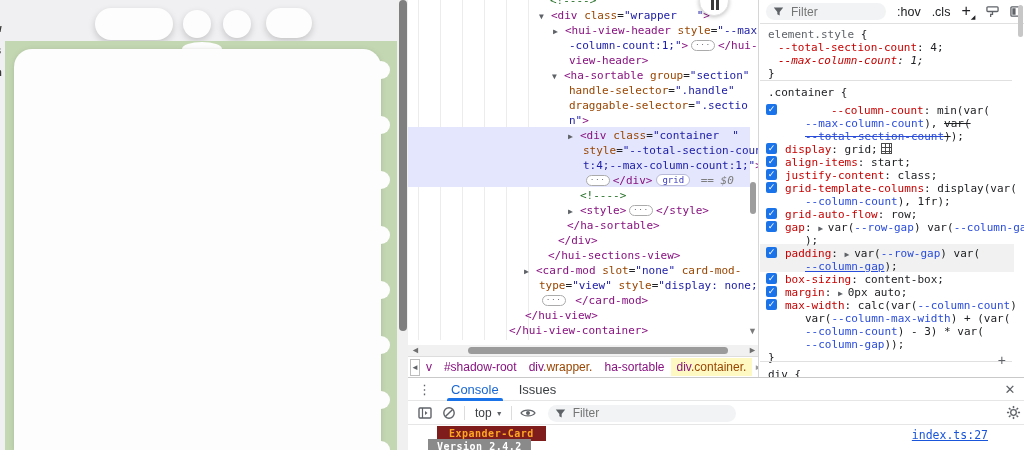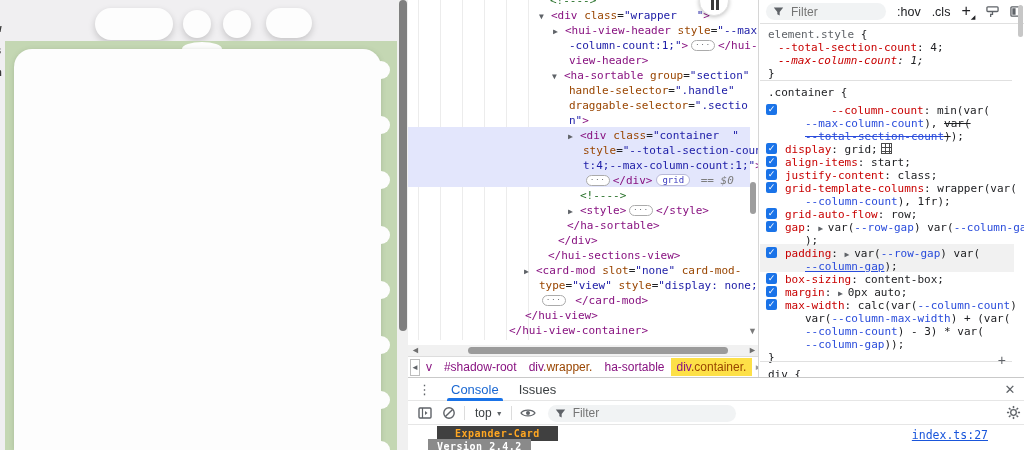--- a/index.html
+++ b/index.html
@@ -45,21 +45,21 @@
   .el-hscroll{position:absolute;left:0;top:345px;width:350px;height:11px;background:#f1f1f1;}
   .el-hthumb{position:absolute;left:60px;top:2px;width:260px;height:7px;background:#9b9b9b;border-radius:4px;}
   .el-harrow{position:absolute;top:0;font-size:9px;color:#6f6f6f;line-height:11px;}
 
   
   .breadcrumbs{position:absolute;left:0;top:356px;width:350px;height:21px;background:#fff;border-top:1px solid #ddd;
                display:flex;align-items:center;font:12px "Liberation Sans",sans-serif;overflow:hidden;}
   .crumb-back{width:16px;height:17px;border:1px solid #bdbdbd;background:#fff;margin-left:2px;
               display:flex;align-items:center;justify-content:center;font-size:8px;color:#5f6368;}
   .crumb{padding:2px 6px;white-space:nowrap;}
-  .crumb.selected{background:#fde047;}
+  .crumb.selected{background:#fef9c3;}
   .crumb .c-tag{color:#881280}.crumb .c-cls{color:#994500}
   .crumb-fwd{font-size:8px;color:#9a9a9a;margin-left:2px;}
 
   
   .styles-pane{position:absolute;left:352px;top:0;width:264px;height:377px;background:#fff;overflow:hidden;}
   .styles-toolbar{position:absolute;left:0;top:0;width:264px;height:24px;border-bottom:1px solid #e0e0e0;
                   display:flex;align-items:center;}
   .filter-pill{display:flex;align-items:center;background:#f1f3f4;border-radius:9px;height:17px;width:120px;
                margin-left:6px;padding:0 7px;color:#5f6368;}
   .filter-pill input{border:none;background:transparent;outline:none;width:90px;
@@ -110,22 +110,22 @@
   .dt-caret{font-size:7px;color:#5f6368;margin-left:4px;}
   .console-filter{display:flex;align-items:center;background:#f1f3f4;border-radius:9px;height:17px;width:188px;
                   margin-left:12px;padding:0 7px;color:#5f6368;}
   .console-filter input{border:none;background:transparent;outline:none;width:120px;
                         font:12px "Liberation Sans",sans-serif;color:#5f6368;margin-left:5px;}
   .drawer-right{position:absolute;right:26px;top:24px;height:23px;display:flex;align-items:center;
                 font:12px "Liberation Sans",sans-serif;color:#3c4043;}
   .issues-bubble{width:13px;height:11px;background:#1a73e8;border-radius:2px;margin:0 3px 0 6px;position:relative;}
   .issues-bubble:after{content:"";position:absolute;left:2px;bottom:-3px;border:3px solid transparent;border-top-color:#1a73e8;border-left-color:#1a73e8;}
   .console-msg{position:absolute;left:0;top:47px;width:616px;height:26px;background:#fff;}
-  .badge1{position:absolute;left:29px;top:1px;background:#404040;color:#ffa722;
-          font:bold 10px "DejaVu Sans Mono",monospace;padding:2px 18px;letter-spacing:.5px;}
+  .badge1{position:absolute;left:29px;top:1px;background:#7f1d1d;color:#ffa722;
+          font:bold 10px "DejaVu Sans Mono",monospace;padding:2px 12px;letter-spacing:.5px;}
   .badge2{position:absolute;left:20px;top:14px;background:#8a8a8a;color:#fff;
           font:bold 10px "DejaVu Sans Mono",monospace;padding:2px 9px;letter-spacing:.5px;}
   .src-link{position:absolute;right:36px;top:3px;font:11.5px "DejaVu Sans Mono",monospace;
             color:#1a56db;text-decoration:underline;}
   .gear-pos{position:absolute;right:3px;top:27px;}
 
   svg.ico{display:block;}
 </style>
 </head>
 <body>
@@ -255,21 +255,21 @@
           <div class="style-line" style="top: 41px; left: 18px;"><span class="tk-prop">--total-section-count</span><span class="tk-pln">: </span><span class="tk-pln">4;</span></div>
           <div class="style-line" style="top: 54px; left: 18px; font-style: italic;"><span class="tk-prop">--max-column-count</span><span class="tk-pln">: </span><span class="tk-pln">1;</span></div>
           <div class="style-line" style="top: 67px; left: 8px;"><span class="tk-pln">}</span></div>
           <div class="style-line" style="top: 86px; left: 8px;"><span class="tk-pln">.container </span><span class="tk-pln">{</span></div>
           <div class="style-line" style="top: 104px; left: 25px; margin-left: 46px;"><span class="tk-prop">--column-count</span><span class="tk-pln">: </span><span class="tk-pln">min(var(</span></div>
           <div class="style-line" style="top: 117px; left: 45px;"><span class="tk-lnk">--max-column-count</span><span class="tk-pln">), </span><span class="tk-pln f-s">var(</span></div>
           <div class="style-line" style="top: 130px; left: 45px;"><span class="tk-lnk f-s">--total-section-count</span><span class="tk-pln f-s">)</span><span class="tk-pln">);</span></div>
           <div class="style-line" style="top: 143px; left: 25px;"><span class="tk-prop">display</span><span class="tk-pln">: </span><span class="tk-pln">grid;</span><span class="grid-icon"></span></div>
           <div class="style-line" style="top: 156px; left: 25px;"><span class="tk-prop">align-items</span><span class="tk-pln">: </span><span class="tk-pln">start;</span></div>
           <div class="style-line" style="top: 169px; left: 25px;"><span class="tk-prop">justify-content</span><span class="tk-pln">: </span><span class="tk-pln">class;</span></div>
-          <div class="style-line" style="top: 182px; left: 25px;"><span class="tk-prop">grid-template-columns</span><span class="tk-pln">: </span><span class="tk-pln">wrapper(var(</span></div>
+          <div class="style-line" style="top: 182px; left: 25px;"><span class="tk-prop">grid-template-columns</span><span class="tk-pln">: </span><span class="tk-pln">display(var(</span></div>
           <div class="style-line" style="top: 195px; left: 45px;"><span class="tk-lnk">--column-count</span><span class="tk-pln">), 1fr);</span></div>
           <div class="style-line" style="top: 208px; left: 25px;"><span class="tk-prop">grid-auto-flow</span><span class="tk-pln">: </span><span class="tk-pln">row;</span></div>
           <div class="style-line" style="top: 221px; left: 25px;"><span class="tk-prop">gap</span><span class="tk-pln">: </span><span class="tk-tri">▶ </span><span class="tk-pln">var(</span><span class="tk-lnk">--row-gap</span><span class="tk-pln">) </span><span class="tk-pln">var(</span><span class="tk-lnk">--column-gap</span></div>
           <div class="style-line" style="top: 234px; left: 45px;"><span class="tk-pln">);</span></div>
           <div class="style-line" style="top: 247px; left: 25px;"><span class="tk-prop">padding</span><span class="tk-pln">: </span><span class="tk-tri">▶ </span><span class="tk-pln">var(</span><span class="tk-lnk">--row-gap</span><span class="tk-pln">) </span><span class="tk-pln">var(</span></div>
           <div class="style-line" style="top: 260px; left: 45px;"><span class="tk-lnk f-u">--column-gap</span><span class="tk-pln">);</span></div>
           <div class="style-line" style="top: 273px; left: 25px;"><span class="tk-prop">box-sizing</span><span class="tk-pln">: </span><span class="tk-pln">content-box;</span></div>
           <div class="style-line" style="top: 286px; left: 25px;"><span class="tk-prop">margin</span><span class="tk-pln">: </span><span class="tk-tri">▶ </span><span class="tk-pln">0px </span><span class="tk-pln">auto;</span></div>
           <div class="style-line" style="top: 299px; left: 25px;"><span class="tk-prop">max-width</span><span class="tk-pln">: </span><span class="tk-pln">calc(var(</span><span class="tk-lnk">--column-count</span><span class="tk-pln">) *</span></div>
           <div class="style-line" style="top: 312px; left: 45px;"><span class="tk-pln">var(</span><span class="tk-lnk">--column-max-width</span><span class="tk-pln">) + (var(</span></div>

